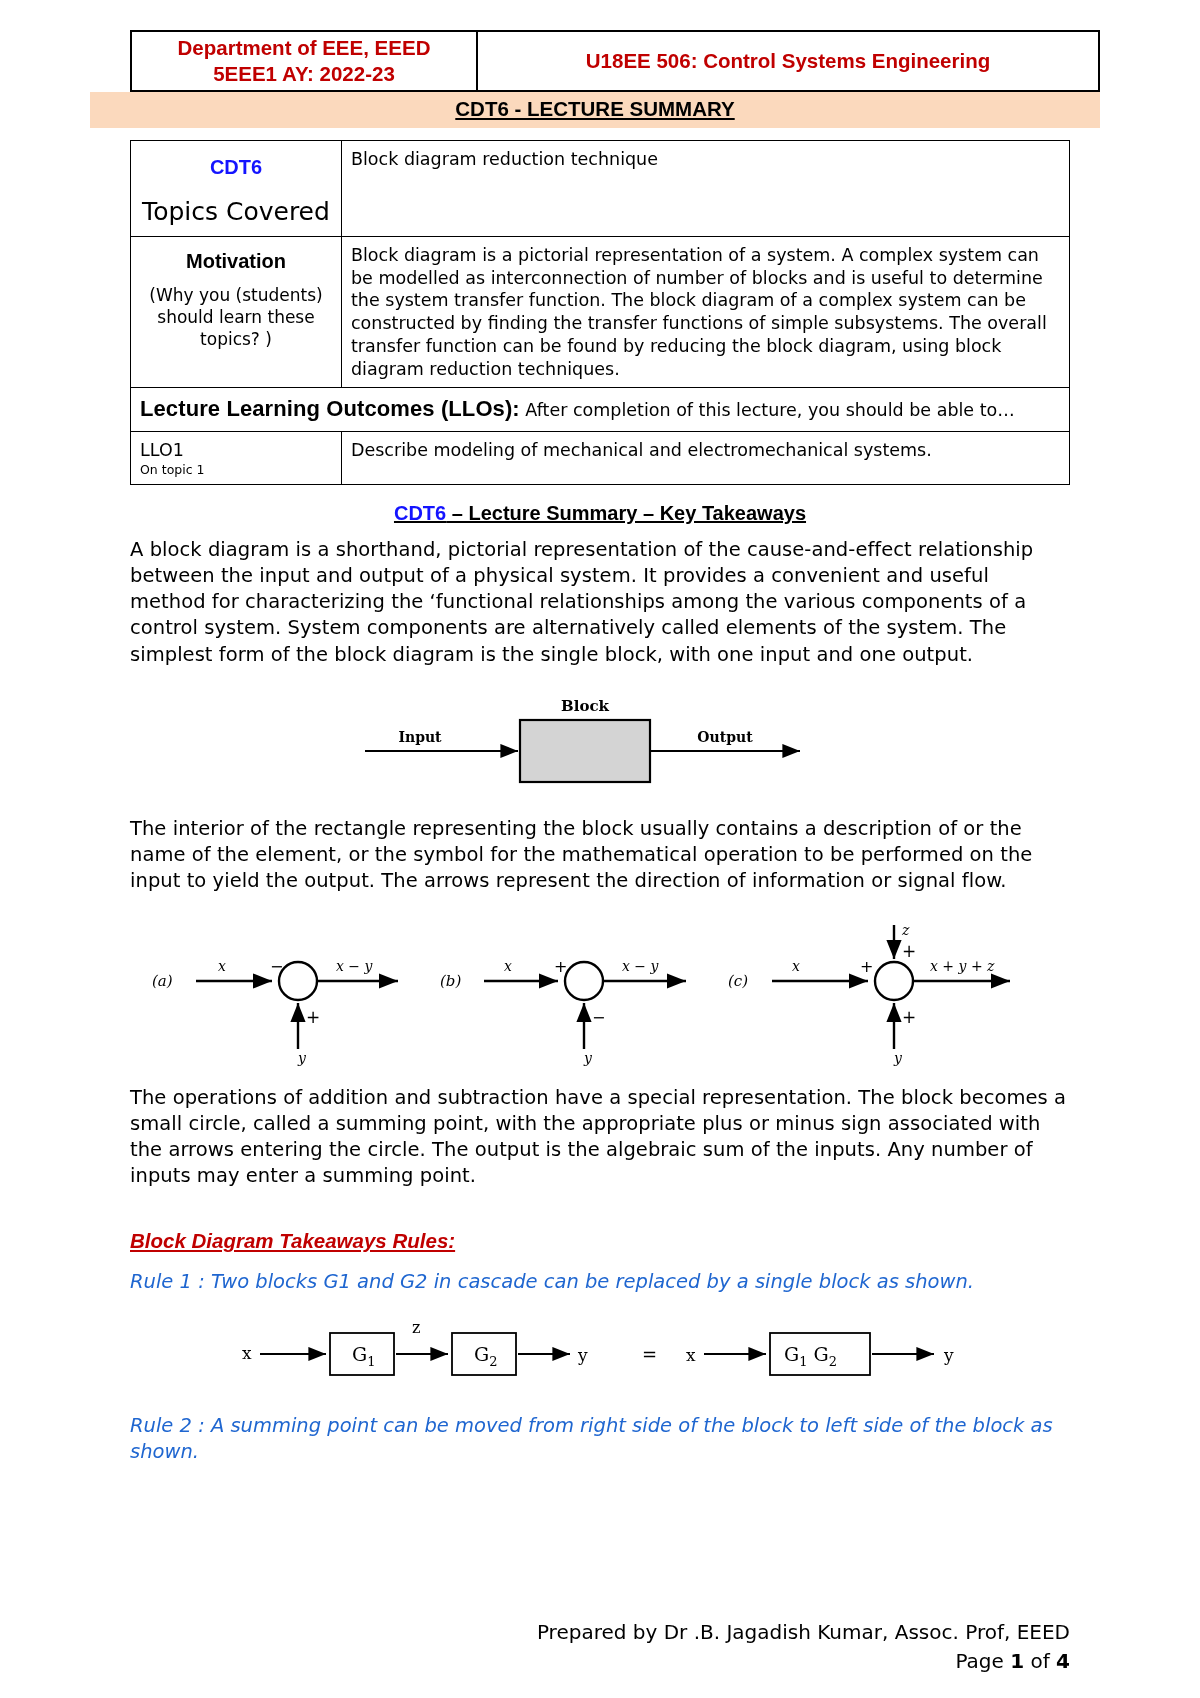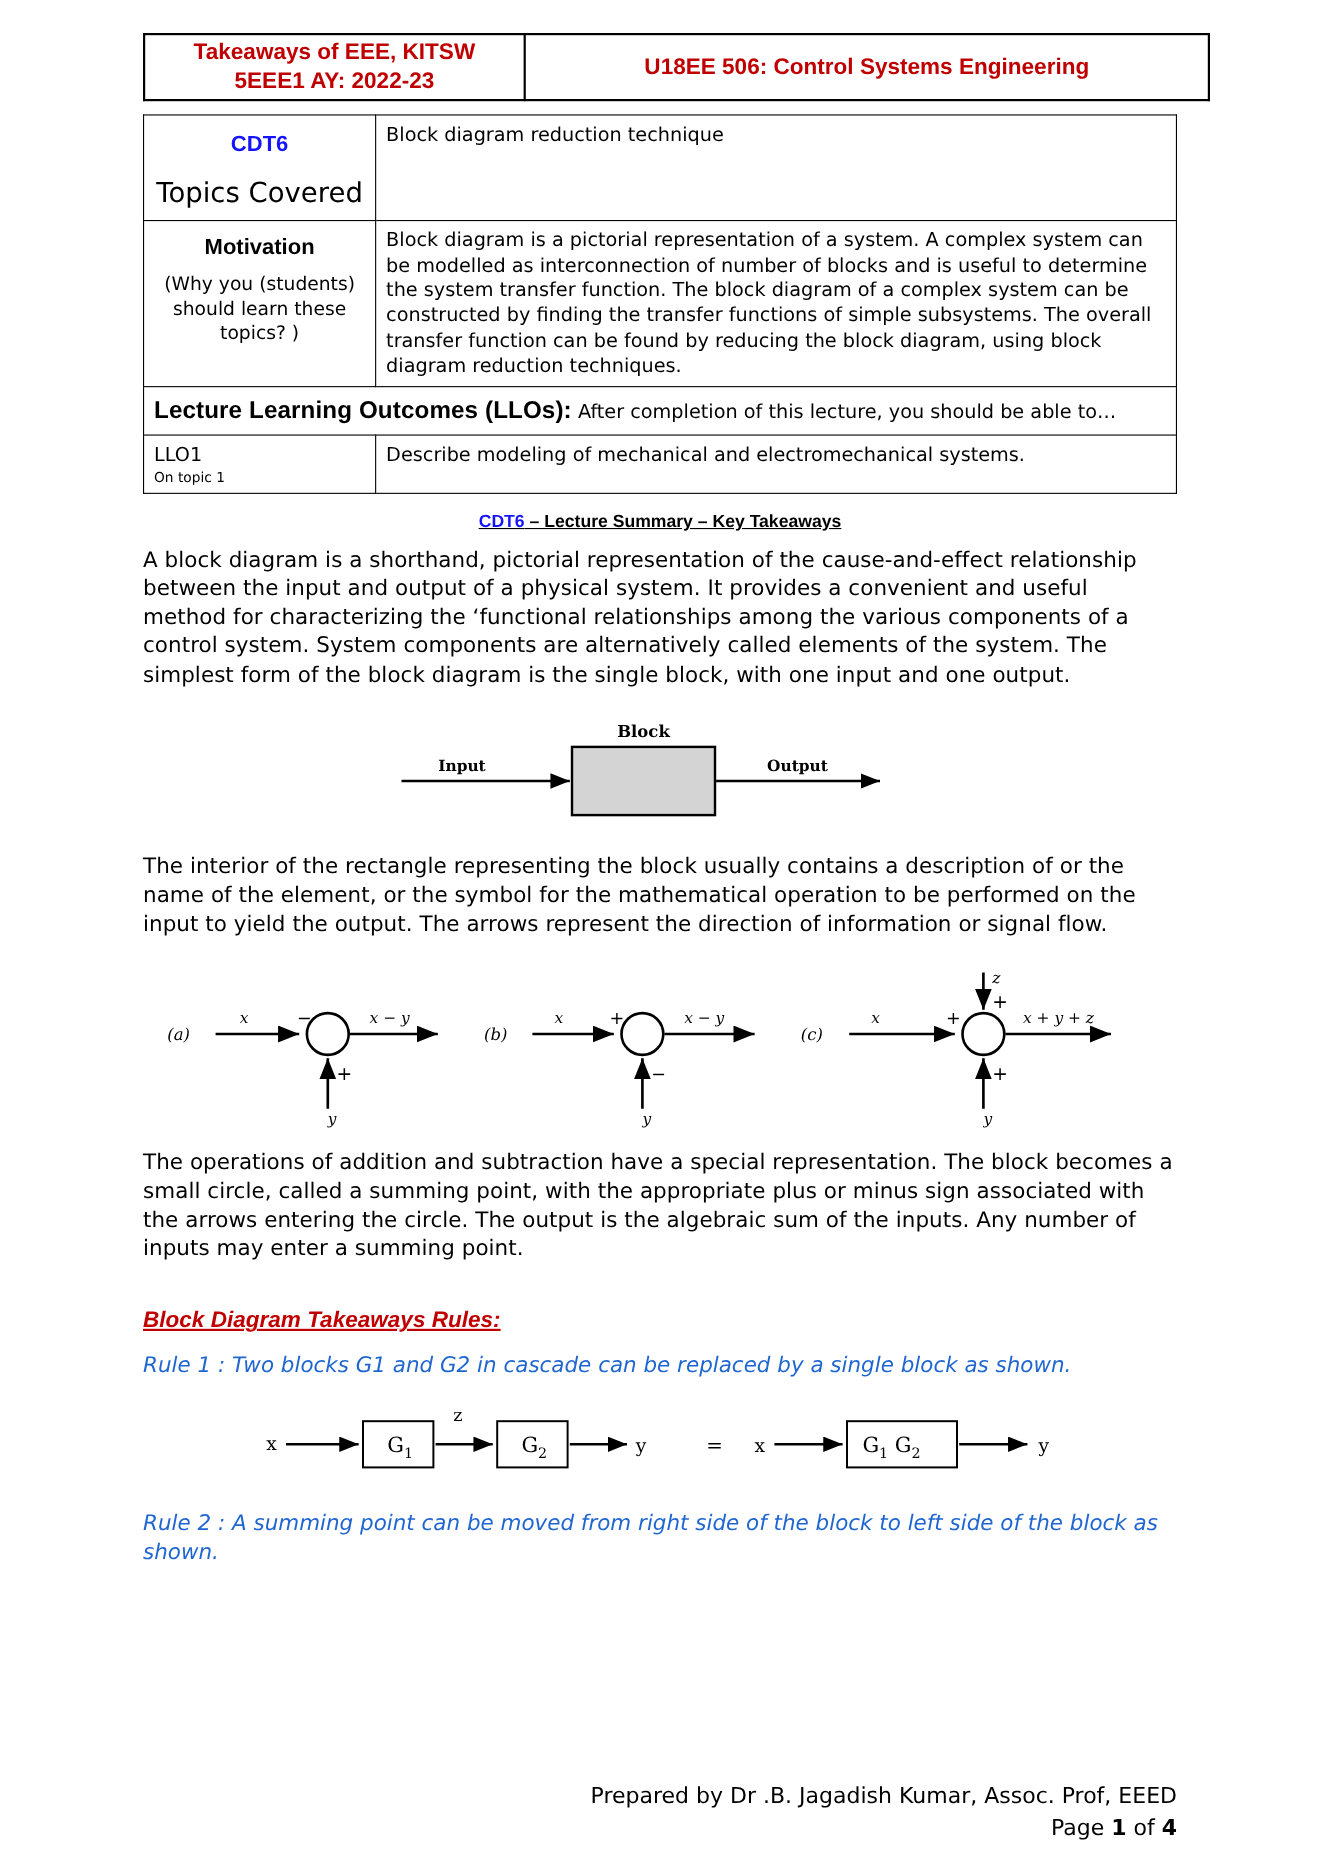--- a/index.html
+++ b/index.html
@@ -129,21 +129,21 @@
     font-size: 18px;
     padding-top: 16px;
   }
 
   
   .kt-heading {
     text-align: center;
     margin-top: 17px;
     font-family: "Liberation Sans", sans-serif;
     font-weight: bold;
-    font-size: 16px;
+    font-size: 20px;
     text-decoration: underline;
     color: #000;
   }
   .kt-heading .blue { color: #1414ff; }
 
   p.body {
     font-size: 19.5px;
     line-height: 1.345;
     margin: 12px 0 0 0;
     font-family: "DejaVu Sans", sans-serif;
@@ -193,28 +193,31 @@
 </style>
 </head>
 <body>
 
 <div class="page">
 
   <table class="hdr-table">
     <tbody>
         <tr>
       <td class="hdr-left">
-        <div>Takeaways of EEE, KITSW</div>
+        <div>Department of EEE, EEED</div>
         <div>5EEE1   AY: 2022-23</div>
       </td>
       <td class="hdr-right">U18EE 506: Control Systems Engineering</td>
     </tr>
   </tbody>
     </table>
 
+  <div class="banner-wrap">
+    <span class="banner-inner">CDT6 - LECTURE SUMMARY</span>
+  </div>
 
   <table class="main-table">
     <tbody>
         <tr>
       <td class="col-label cell-center">
         <div class="cdt6-label">CDT6</div>
         <div class="topics-covered">Topics Covered</div>
       </td>
       <td style="height:68px;">Block diagram reduction technique</td>
     </tr>

